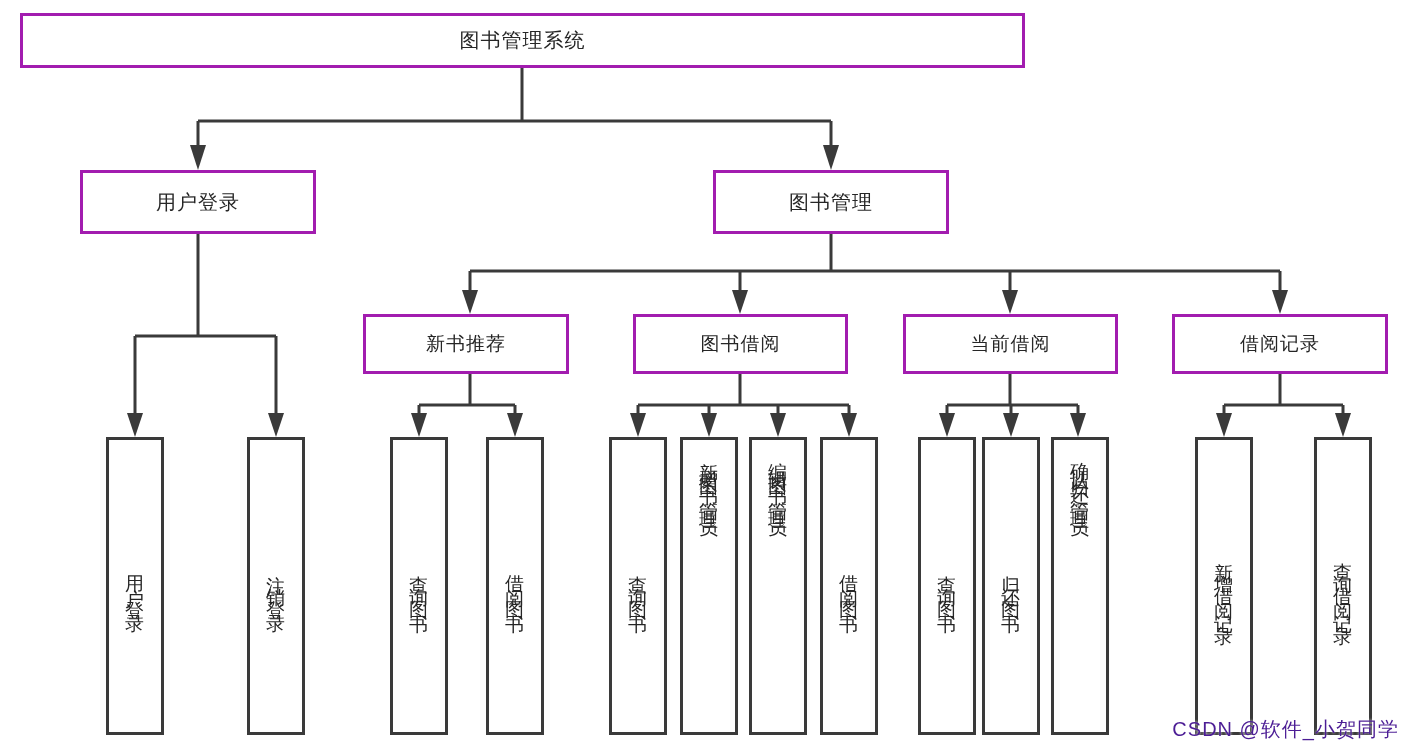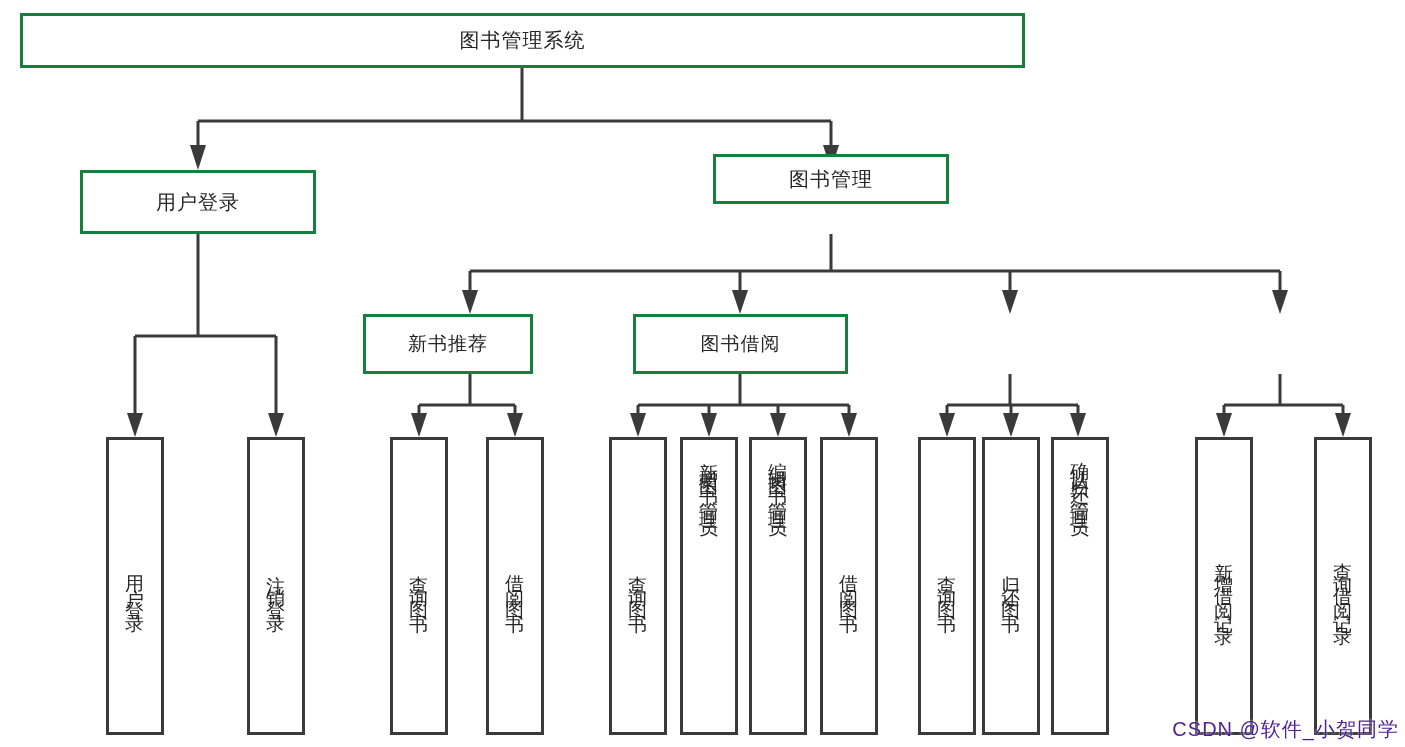--- a/index.html
+++ b/index.html
@@ -18,21 +18,21 @@
   .connectors {
     position: absolute;
     left: 0; top: 0;
     width: 1405px;
     height: 747px;
     pointer-events: none;
   }
   .box {
     position: absolute;
     box-sizing: border-box;
-    border: 3px solid #15803d;
+    border: 3px solid #a21caf;
     background: #ffffff;
     display: flex;
     align-items: center;
     justify-content: center;
     font-size: 20px;
     color: #262626;
     letter-spacing: 1px;
     white-space: nowrap;
   }
   .vbox {
@@ -115,24 +115,26 @@
       <polygon points="1003,413 1019,413 1011,437"></polygon>
       <polygon points="1070,413 1086,413 1078,437"></polygon>
       <polygon points="1216,413 1232,413 1224,437"></polygon>
       <polygon points="1335,413 1351,413 1343,437"></polygon>
     </g>
   </svg>
 
   <div class="box" style="left:20px; top:13px; width:1005px; height:55px;">图书管理系统</div>
 
   <div class="box" style="left:80px; top:170px; width:236px; height:64px;">用户登录</div>
-  <div class="box" style="left:713px; top:154px; width:236px; height:50px;">图书管理</div>
+  <div class="box" style="left:713px; top:170px; width:236px; height:64px;">图书管理</div>
 
-  <div class="box" style="left:363px; top:314px; width:170px; height:60px; font-size:19px;">新书推荐</div>
+  <div class="box" style="left:363px; top:314px; width:206px; height:60px; font-size:19px;">新书推荐</div>
   <div class="box" style="left:633px; top:314px; width:215px; height:60px; font-size:19px;font-family:Liberation Serif, serif;">图书借阅</div>
+  <div class="box" style="left:903px; top:314px; width:215px; height:60px; font-size:19px;">当前借阅</div>
+  <div class="box" style="left:1172px; top:314px; width:216px; height:60px; font-size:19px;">借阅记录</div>
 
   <div class="vbox" style="left:106px;">
     <span class="vlabel">用户登录</span>
   </div>
   <div class="vbox" style="left:247px;">
     <span class="vlabel">注销登录</span>
   </div>
 
   <div class="vbox" style="left:390px;">
     <span class="vlabel">查询图书</span>

